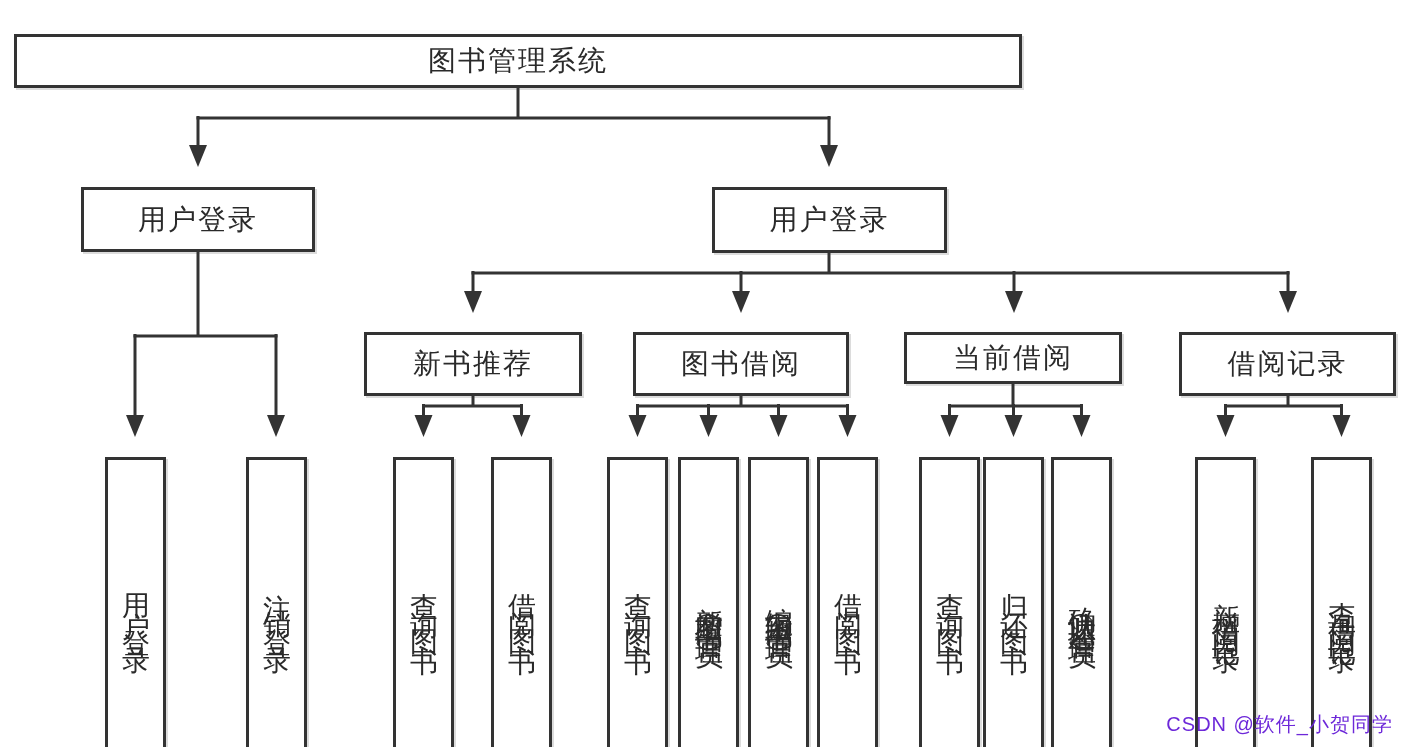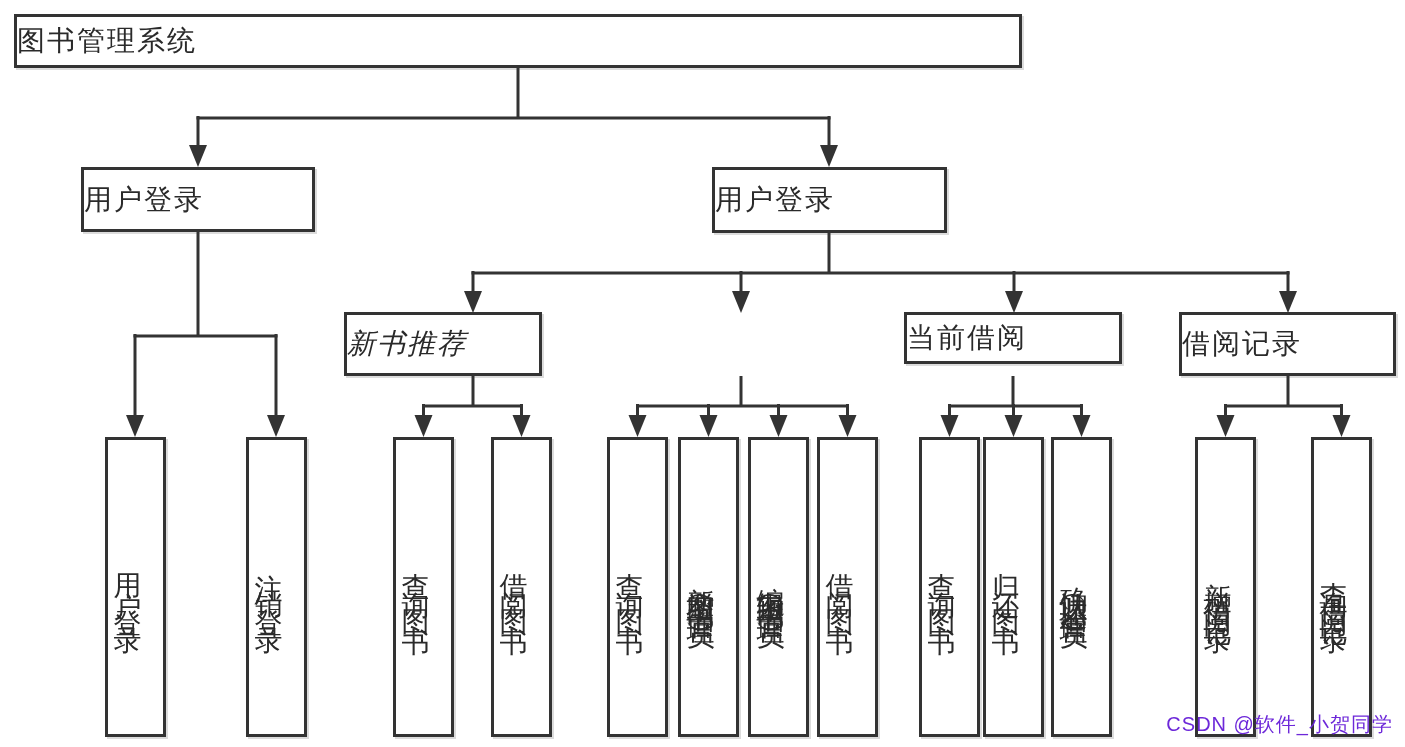--- a/index.html
+++ b/index.html
@@ -19,24 +19,25 @@
   }
   .connectors line { stroke: #333333; stroke-width: 3; }
   .connectors polygon { fill: #333333; }
   .node {
     position: absolute;
     box-sizing: border-box;
     background: #ffffff;
     border: 3px solid #333333;
     display: flex;
     align-items: center;
-    justify-content: flex-start;
+    justify-content: center;
     color: #2a2a2a;
     z-index: 2;
     box-shadow: 2px 2px 0 rgba(60,60,60,0.18);
+    margin-top: 20px;
   }
   .node span { display: block; white-space: nowrap; }
   .hbox span { font-size: 28px; letter-spacing: 2px; }
   .vbox span {
     writing-mode: vertical-rl;
     text-orientation: mixed;
     font-size: 28px;
     white-space: nowrap;
   }
   .v4 span { letter-spacing: 18px; }
@@ -137,22 +138,25 @@
     <span>图书管理系统</span>
   </div>
 
   <div class="node hbox" style="left:81px; top:167px; width:234px; height:65px;">
     <span>用户登录</span>
   </div>
   <div class="node hbox" style="left:712px; top:167px; width:235px; height:66px;">
     <span>用户登录</span>
   </div>
 
-  <div class="node hbox" style="left:344px; top:312px; width:198px; height:64px;font-style:italic;">
+  <div class="node hbox" style="left:364px; top:312px; width:218px; height:64px;">
     <span>新书推荐</span>
+  </div>
+  <div class="node hbox" style="left:633px; top:312px; width:216px; height:64px;">
+    <span>图书借阅</span>
   </div>
   <div class="node hbox" style="left:904px; top:312px; width:218px; height:52px;">
     <span>当前借阅</span>
   </div>
   <div class="node hbox" style="left:1179px; top:312px; width:217px; height:64px;">
     <span>借阅记录</span>
   </div>
 
   <div class="node vbox v4" style="left:105px; top:437px; width:61px; height:300px;">
     <span>用户登录</span>

